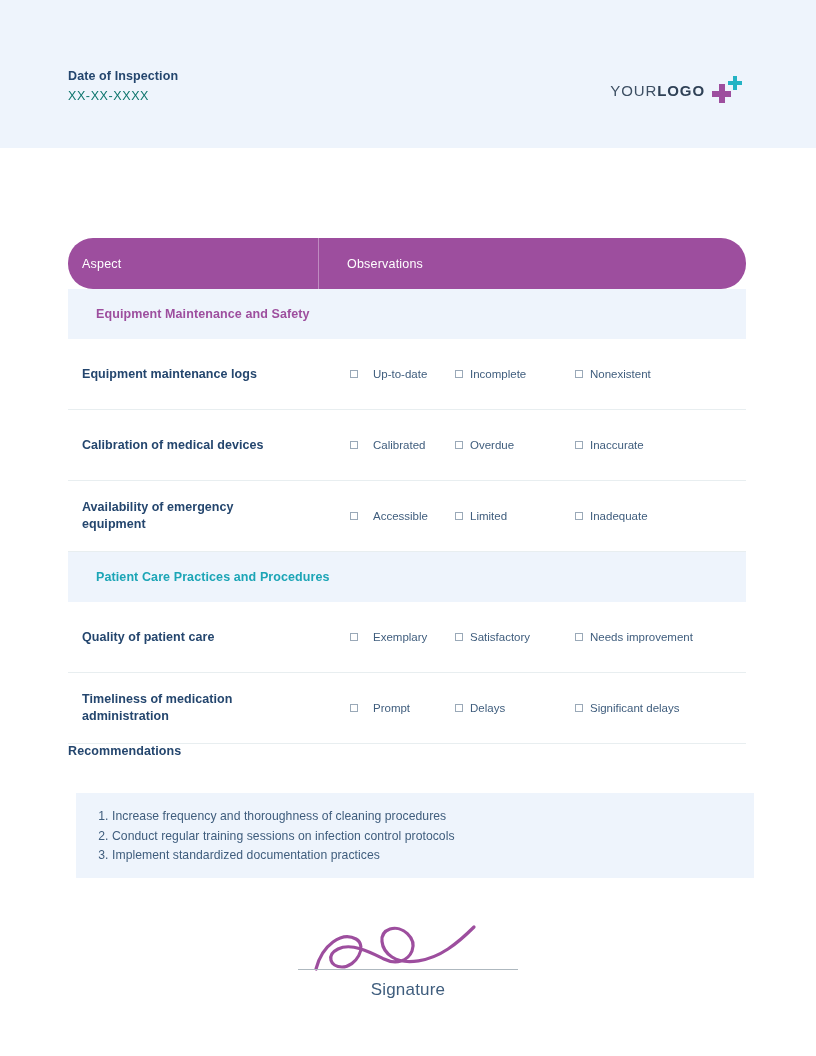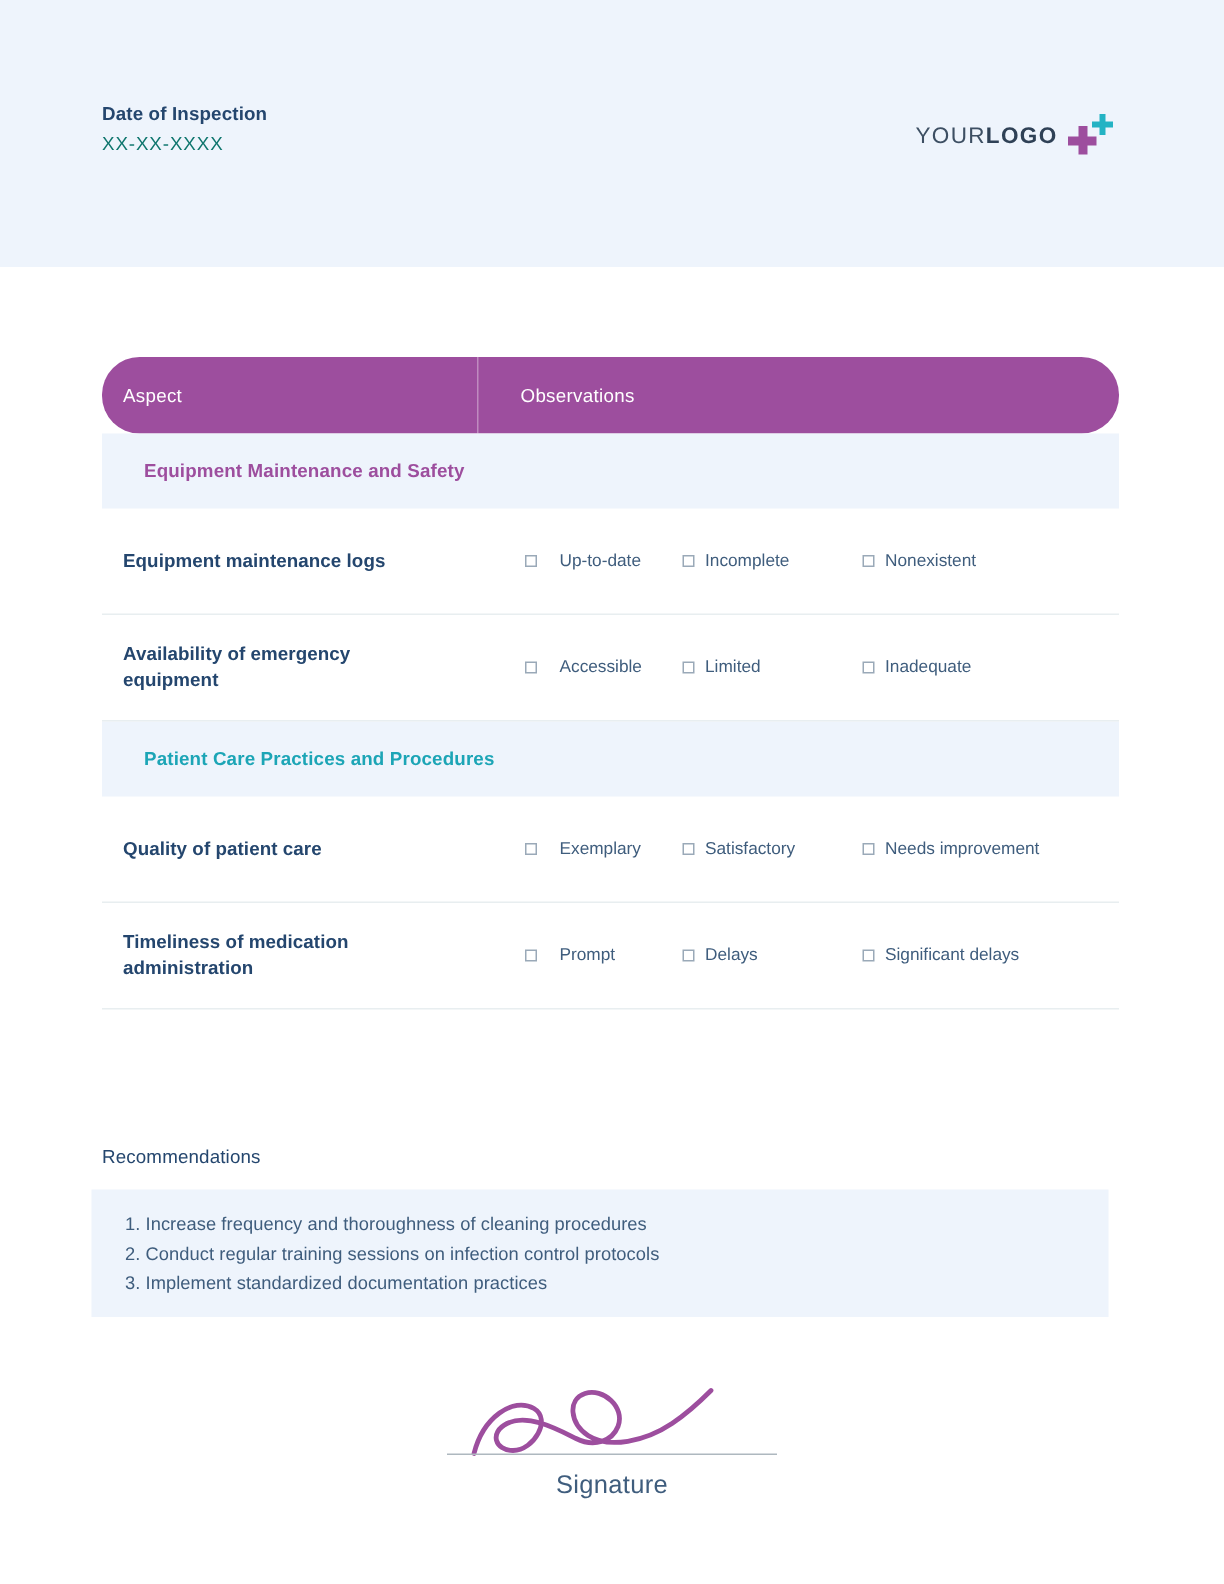--- a/index.html
+++ b/index.html
@@ -12,21 +12,21 @@
   #page {
     position: relative;
     width: 816px; height: 1056px;
     background: #ffffff;
     overflow: hidden;
   }
 
   
   #header-band {
     position: absolute; left: 0; top: 0;
-    width: 816px; height: 178px;
+    width: 816px; height: 148px;
     background: #eef4fc;
   }
   #date-block {
     position: absolute; left: 68px; top: 68px;
   }
   #date-label {
     font-size: 12.5px; font-weight: bold; color: #24466e;
     letter-spacing: .1px; line-height: 16px;
   }
   #date-value {
@@ -104,26 +104,26 @@
   .option .box {
     width: 8px; height: 8px; border: 1px solid #9aa9b8;
     background: #fff; flex: none;
   }
   .opt-0 { left: 32px; gap: 15px; }
   .opt-1 { left: 137px; }
   .opt-2 { left: 257px; }
 
   
   #rec-title {
-    position: absolute; left: 68px; top: 764px;
-    font-size: 12.5px; font-weight: normal; color: #24466e;
+    position: absolute; left: 68px; top: 744px;
+    font-size: 12.5px; font-weight: bold; color: #24466e;
     letter-spacing: .1px;
   }
   #rec-box {
-    position: absolute; left: 61px; top: 793px;
+    position: absolute; left: 76px; top: 793px;
     width: 678px; height: 85px;
     background: #eef4fc;
     padding: 14px 0 0 14px;
   }
   #rec-list {
     list-style: decimal; margin: 0; padding-left: 22px;
   }
   #rec-list li {
     font-size: 12.2px; color: #3f5d7d; line-height: 19.6px;
     letter-spacing: .05px;
@@ -185,20 +185,38 @@
               <span class="box"></span>
               <span>Up-to-date</span>
             </label>
             <label class="option opt-1">
               <span class="box"></span>
               <span>Incomplete</span>
             </label>
             <label class="option opt-2">
               <span class="box"></span>
               <span>Nonexistent</span>
+            </label>
+          </div>
+        </div>
+        <div class="item-row">
+          <div class="col-divider"></div>
+          <div class="aspect-cell">Calibration of medical devices</div>
+          <div class="options-cell">
+            <label class="option opt-0">
+              <span class="box"></span>
+              <span>Calibrated</span>
+            </label>
+            <label class="option opt-1">
+              <span class="box"></span>
+              <span>Overdue</span>
+            </label>
+            <label class="option opt-2">
+              <span class="box"></span>
+              <span>Inaccurate</span>
             </label>
           </div>
         </div>
         <div class="item-row">
           <div class="col-divider"></div>
           <div class="aspect-cell">Availability of emergency equipment</div>
           <div class="options-cell">
             <label class="option opt-0">
               <span class="box"></span>
               <span>Accessible</span>

